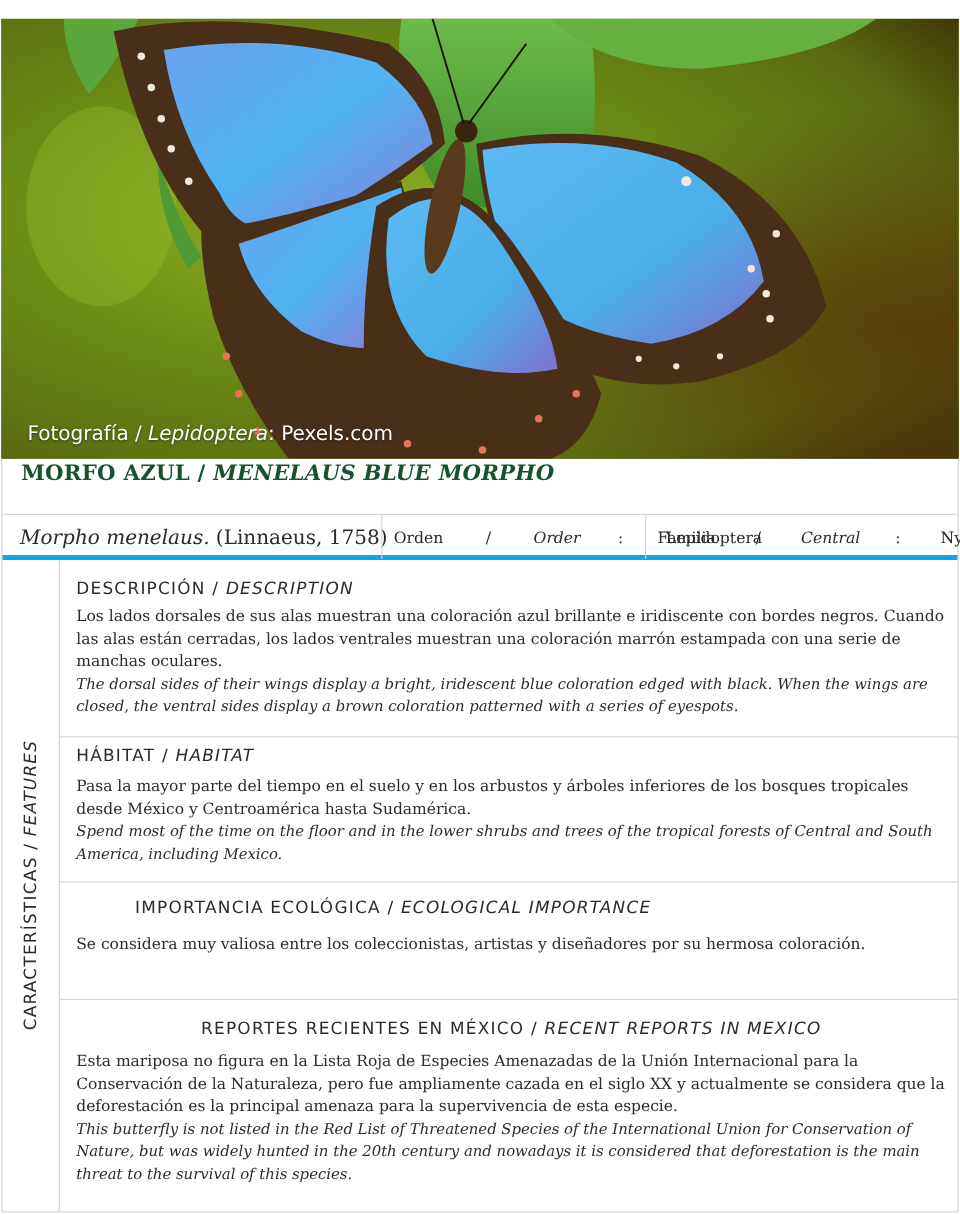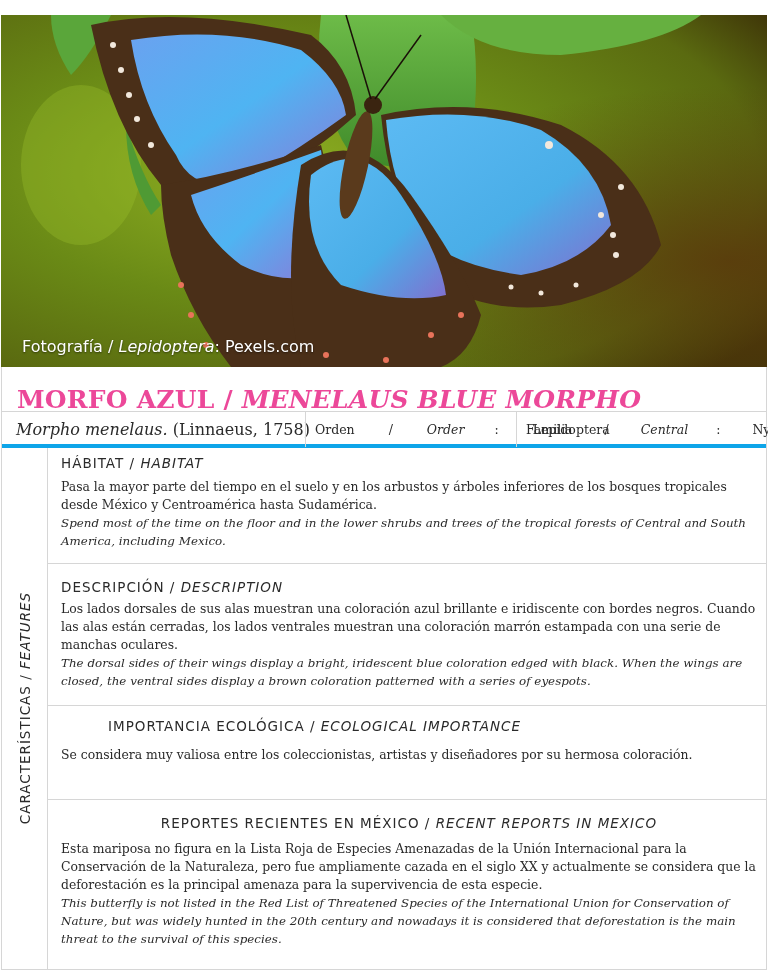--- a/index.html
+++ b/index.html
@@ -13,21 +13,21 @@
   .photo-credit {
     position: absolute; left: 21px; top: 322px; color: #ffffff;
     font-family: "DejaVu Sans", sans-serif; font-size: 16px; letter-spacing: 0;
     text-shadow: 0 1px 2px rgba(0,0,0,0.5);
   }
   .photo-credit i { font-style: italic; }
 
   .card { position: absolute; left: 1px; top: 367px; width: 766px; height: 603px; border: 1px solid #d6d6d6; border-top: none; box-sizing: border-box; }
 
   .title-row { position: absolute; left: 0; top: 0; width: 100%; height: 45px; border-bottom: 1px solid #d6d6d6; box-sizing: border-box; }
-  .title { position: absolute; left: 15px; top: 18px; font-family: "DejaVu Serif", serif; font-weight: bold; font-size: 25px; color: #ec4899; letter-spacing: 0.2px; white-space: nowrap; }
+  .title { position: absolute; left: 15px; top: 2px; font-family: "DejaVu Serif", serif; font-weight: bold; font-size: 17px; color: #14532d; letter-spacing: 0.2px; white-space: nowrap; }
   .title i { font-style: italic; }
 
   .meta-row { position: absolute; left: 0; top: 45px; width: 100%; height: 36px; border-bottom: 4px solid #0ea5e9; box-sizing: border-box; }
   .meta-cell { position: absolute; top: 0; height: 35px; display: flex; align-items: center; white-space: nowrap; box-sizing: border-box; }
   .meta-cell.sci { left: 14px; width: 288px; font-size: 16px; }
   .meta-cell.sci i { font-style: italic; }
   .meta-cell.order { left: 303px; width: 211px; border-left: 1px solid #d6d6d6; padding-left: 9px; font-size: 12.5px; gap: 30px; }
   .meta-cell.family { left: 514px; width: 251px; border-left: 1px solid #d6d6d6; padding-left: 9px; font-size: 12.5px; gap: 28px; }
   .meta-cell i { font-style: italic; }
 
@@ -164,29 +164,29 @@
         <span style="white-space:pre">: </span>
         <span>Nymphalidae</span>
       </div>
   </div>
 
   <div class="side">
     <div class="side-label"><span>CARACTERÍSTICAS</span><span style="white-space:pre"> / </span><i>FEATURES</i></div>
   </div>
 
   <div class="sections">
+    <div class="section s1">
+      <div class="sec-h"><span>DESCRIPCIÓN</span><span style="white-space:pre"> / </span><i>DESCRIPTION</i></div>
+      <div class="sec-es">Los lados dorsales de sus alas muestran una coloración azul brillante e iridiscente con bordes negros. Cuando las alas están cerradas, los lados ventrales muestran una coloración marrón estampada con una serie de manchas oculares.</div>
+      <div class="sec-en">The dorsal sides of their wings display a bright, iridescent blue coloration edged with black. When the wings are closed, the ventral sides display a brown coloration patterned with a series of eyespots.</div>
+    </div>
     <div class="section s2">
       <div class="sec-h"><span>HÁBITAT</span><span style="white-space:pre"> / </span><i>HABITAT</i></div>
       <div class="sec-es">Pasa la mayor parte del tiempo en el suelo y en los arbustos y árboles inferiores de los bosques tropicales desde México y Centroamérica hasta Sudamérica.</div>
       <div class="sec-en">Spend most of the time on the floor and in the lower shrubs and trees of the tropical forests of Central and South America, including Mexico.</div>
-    </div>
-    <div class="section s1">
-      <div class="sec-h"><span>DESCRIPCIÓN</span><span style="white-space:pre"> / </span><i>DESCRIPTION</i></div>
-      <div class="sec-es">Los lados dorsales de sus alas muestran una coloración azul brillante e iridiscente con bordes negros. Cuando las alas están cerradas, los lados ventrales muestran una coloración marrón estampada con una serie de manchas oculares.</div>
-      <div class="sec-en">The dorsal sides of their wings display a bright, iridescent blue coloration edged with black. When the wings are closed, the ventral sides display a brown coloration patterned with a series of eyespots.</div>
     </div>
     <div class="section s3">
       <div class="sec-h"><span>IMPORTANCIA ECOLÓGICA</span><span style="white-space:pre"> / </span><i>ECOLOGICAL IMPORTANCE</i></div>
       <div class="sec-es">Se considera muy valiosa entre los coleccionistas, artistas y diseñadores por su hermosa coloración.</div>
     </div>
     <div class="section s4">
       <div class="sec-h"><span>REPORTES RECIENTES EN MÉXICO</span><span style="white-space:pre"> / </span><i>RECENT REPORTS IN MEXICO</i></div>
       <div class="sec-es">Esta mariposa no figura en la Lista Roja de Especies Amenazadas de la Unión Internacional para la Conservación de la Naturaleza, pero fue ampliamente cazada en el siglo XX y actualmente se considera que la deforestación es la principal amenaza para la supervivencia de esta especie.</div>
       <div class="sec-en">This butterfly is not listed in the Red List of Threatened Species of the International Union for Conservation of Nature, but was widely hunted in the 20th century and nowadays it is considered that deforestation is the main threat to the survival of this species.</div>
     </div>

